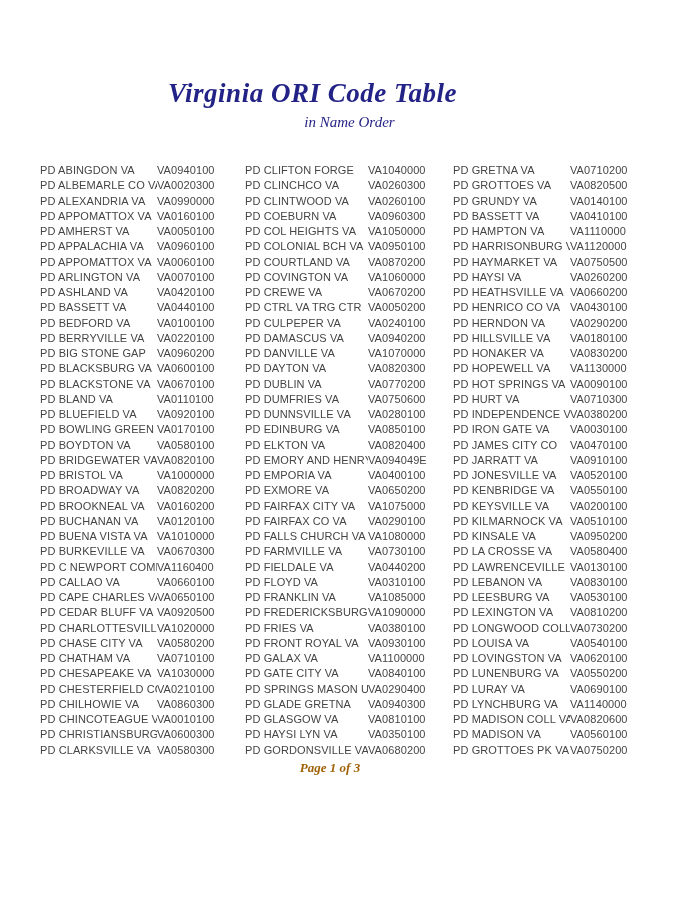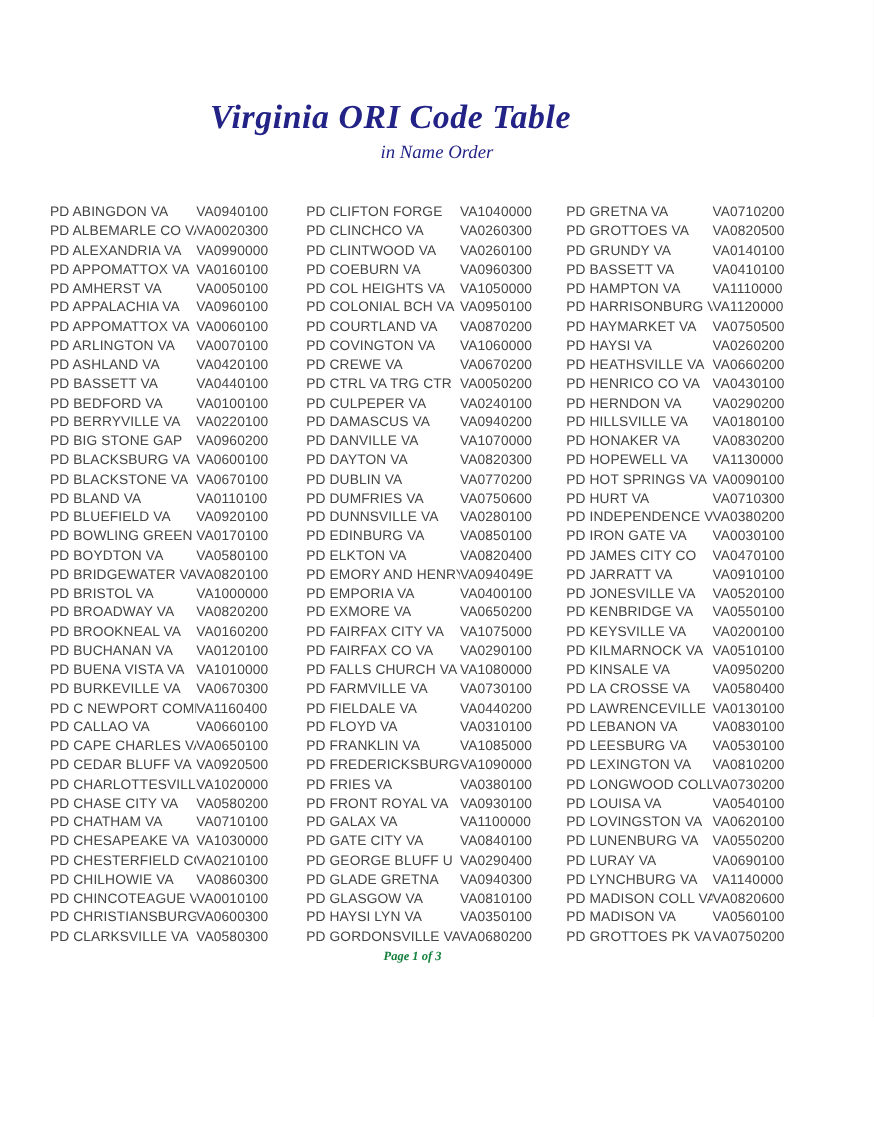--- a/index.html
+++ b/index.html
@@ -52,22 +52,22 @@
     white-space:nowrap;
     overflow:hidden;
   }
   .footer{
     position:absolute;
     top:760px;left:0;width:660px;
     text-align:center;
     font-family:"Liberation Serif",serif;
     font-style:italic;
     font-weight:bold;
-    font-size:10px;
-    color:#15803d;
+    font-size:13px;
+    color:#a16207;
   }
 </style>
 </head>
 <body>
 
 <div class="page">
   <h1 class="title">Virginia ORI Code Table</h1>
   <div class="subtitle">in Name Order</div>
   <div class="ori-table" id="ori-table">
       <div class="cell name">PD ABINGDON VA</div>
@@ -269,21 +269,21 @@
       <div class="cell name">PD LOVINGSTON VA</div>
       <div class="cell code">VA0620100</div>
       <div class="cell name">PD CHESAPEAKE VA</div>
       <div class="cell code">VA1030000</div>
       <div class="cell name">PD GATE CITY VA</div>
       <div class="cell code">VA0840100</div>
       <div class="cell name">PD LUNENBURG VA</div>
       <div class="cell code">VA0550200</div>
       <div class="cell name">PD CHESTERFIELD CO</div>
       <div class="cell code">VA0210100</div>
-      <div class="cell name">PD GEORGE BLUFF U</div>
+      <div class="cell name">PD SPRINGS MASON U</div>
       <div class="cell code">VA0290400</div>
       <div class="cell name">PD LURAY VA</div>
       <div class="cell code">VA0690100</div>
       <div class="cell name">PD CHILHOWIE VA</div>
       <div class="cell code">VA0860300</div>
       <div class="cell name">PD GLADE GRETNA</div>
       <div class="cell code">VA0940300</div>
       <div class="cell name">PD LYNCHBURG VA</div>
       <div class="cell code">VA1140000</div>
       <div class="cell name">PD CHINCOTEAGUE VA</div>

